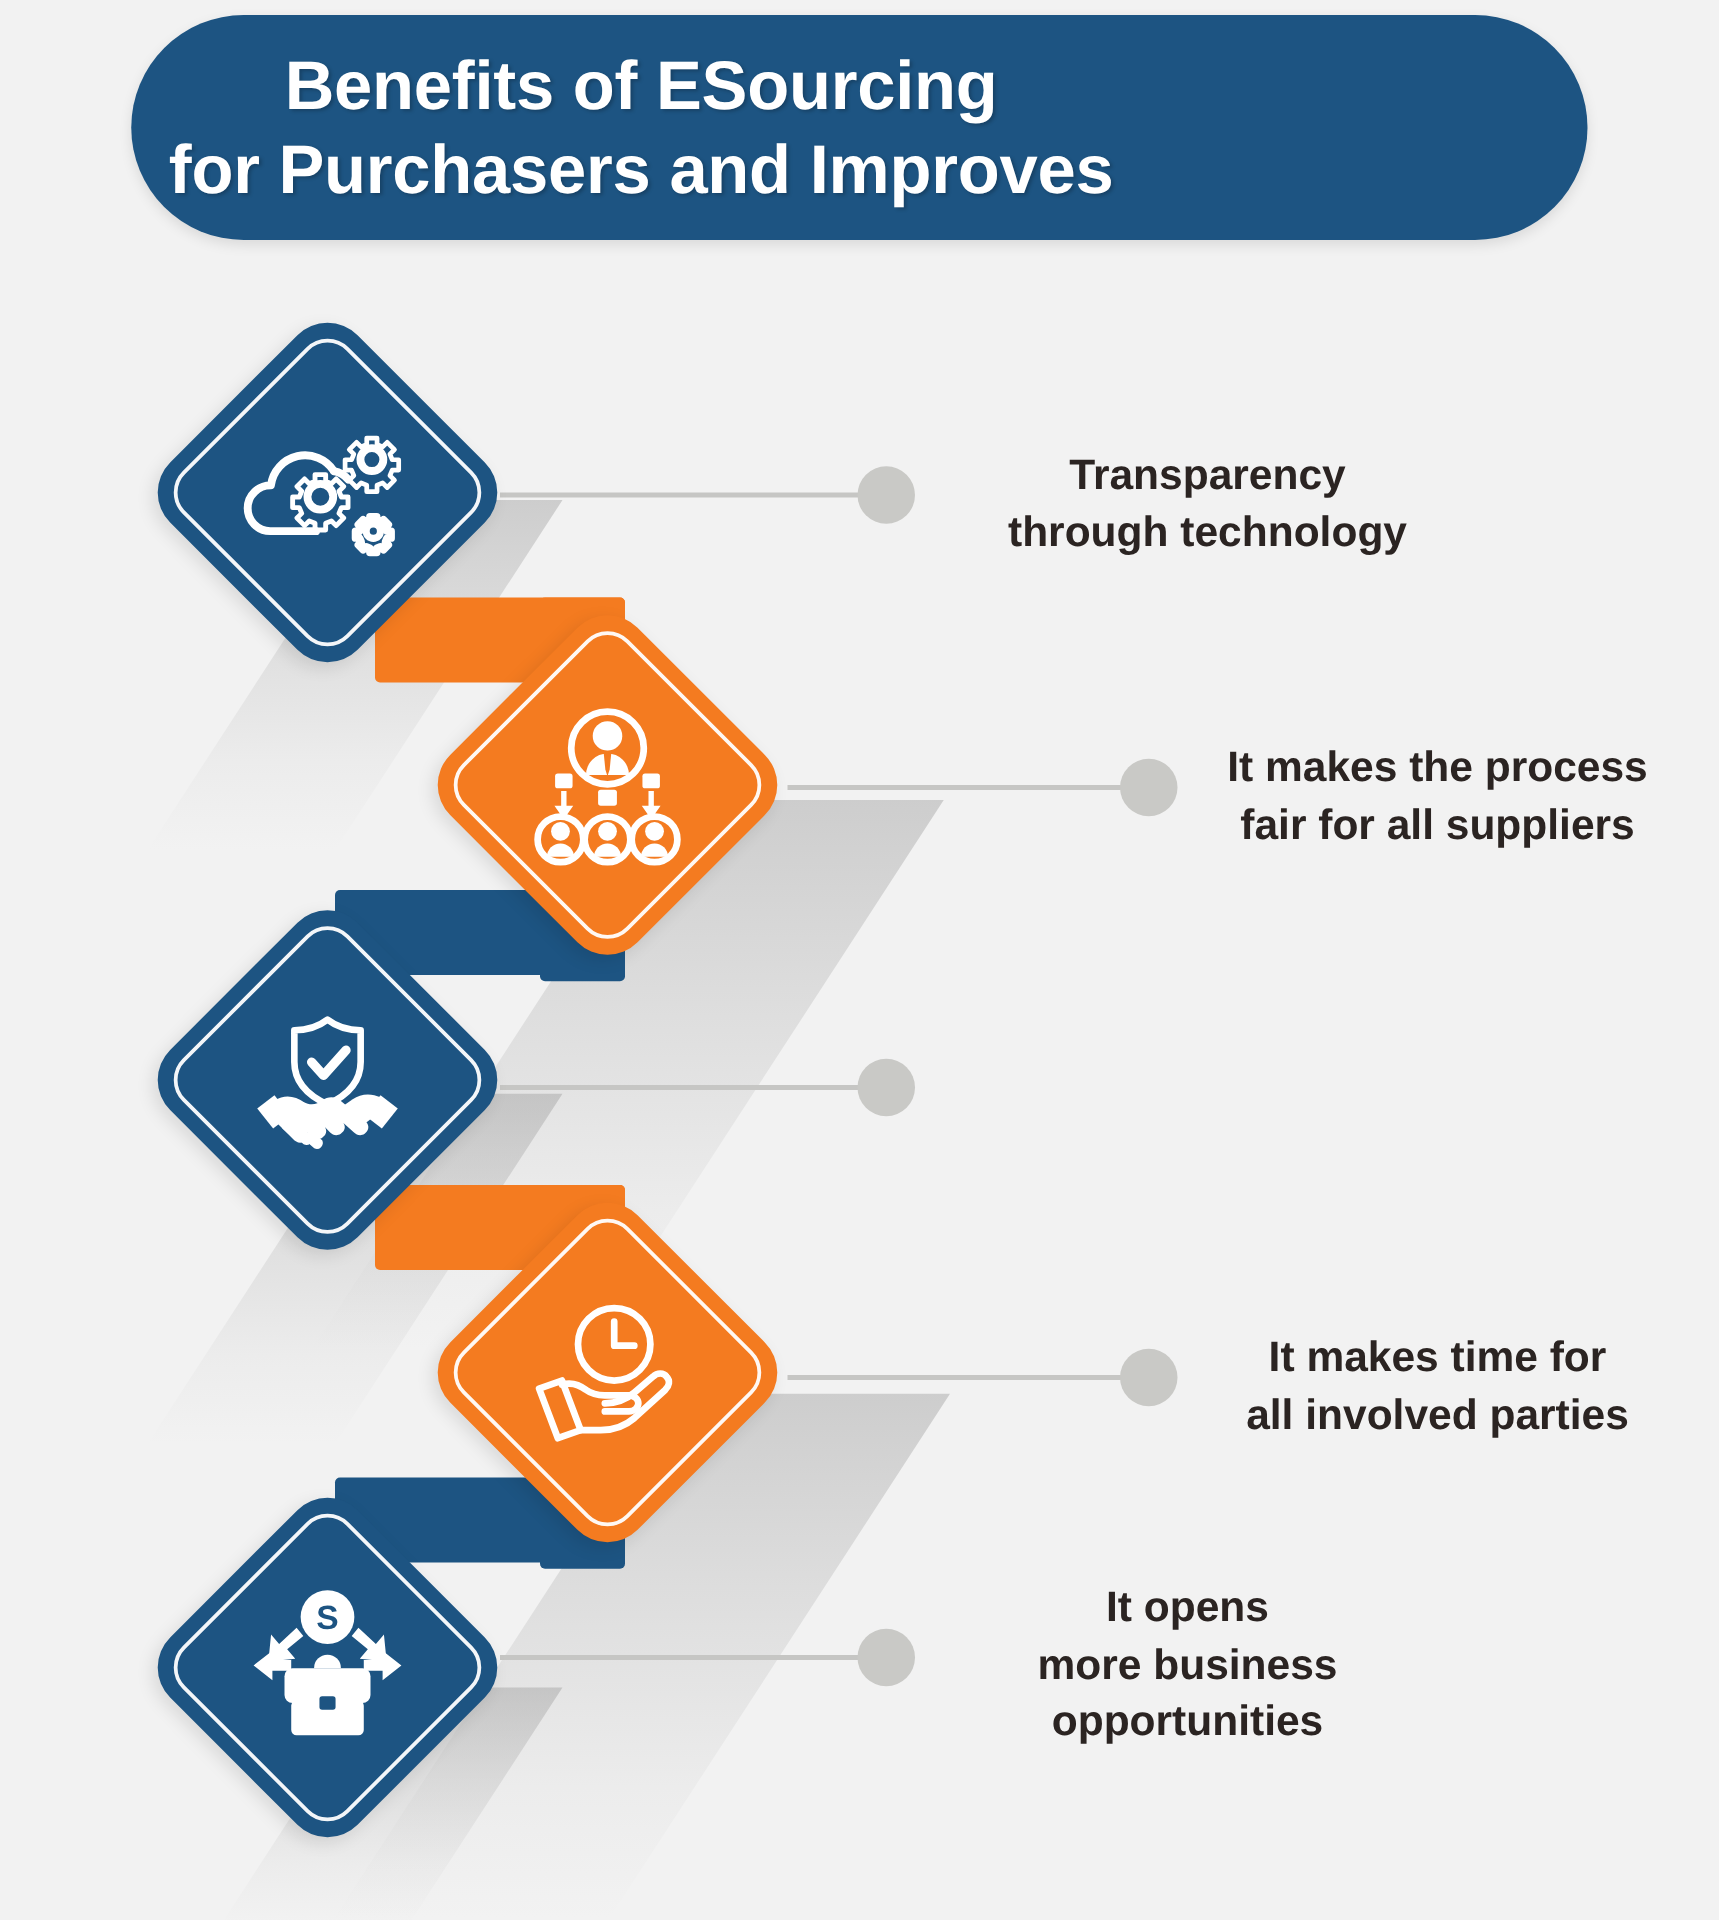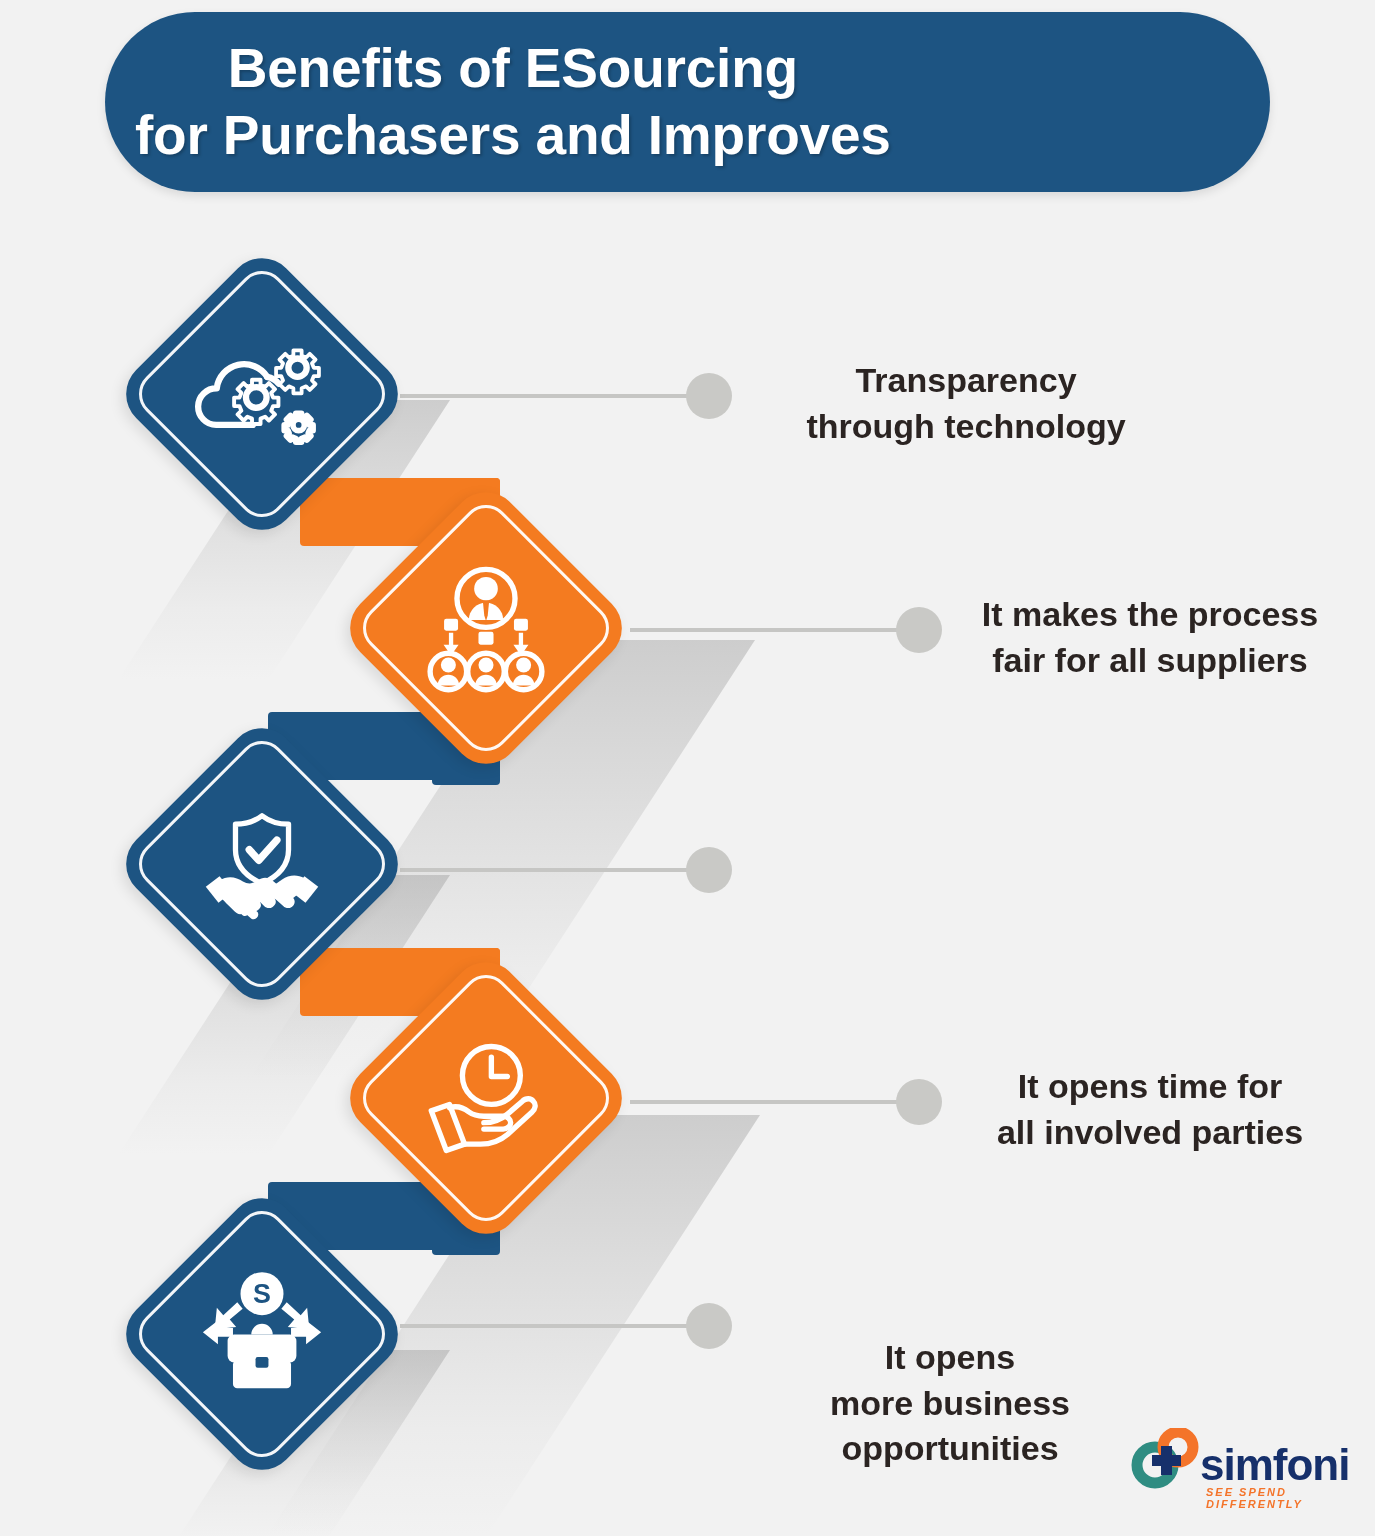--- a/index.html
+++ b/index.html
@@ -320,33 +320,21 @@
     </div>
   </div>
 
   <div class="benefit-text" style="left:756px; top:358px; width:420px;">Transparency
 through technology</div>
 
   <div class="benefit-text" style="left:940px; top:592px; width:420px;">It makes the process
 fair for all suppliers</div>
 
 
-  <div class="benefit-text" style="left:940px; top:1064px; width:420px;">It opens time for
+  <div class="benefit-text" style="left:940px; top:1064px; width:420px;">It makes time for
 all involved parties</div>
 
-  <div class="benefit-text" style="left:740px; top:1335px; width:420px;">It opens
+  <div class="benefit-text" style="left:740px; top:1264px; width:420px;">It opens
 more business
 opportunities</div>
 
-  <div class="logo">
-    <svg width="80" height="62" viewBox="0 0 80 62" style="position:absolute; left:0; top:4px;">
-
-      <circle cx="27" cy="37" r="18" fill="none" stroke="#2f8d82" stroke-width="11"></circle>
-
-      <circle cx="50" cy="19" r="15" fill="none" stroke="#f4742a" stroke-width="11"></circle>
-
-      <path d="M33 18 h11 v9 h9 v11 h-9 v9 h-11 v-9 h-9 v-11 h9 z" fill="#16306b"></path>
-    </svg>
-    <div class="logo-wordmark">simfoni</div>
-    <div class="logo-tagline">SEE SPEND DIFFERENTLY</div>
-  </div>
 
 </div>
 
 </body></html>

